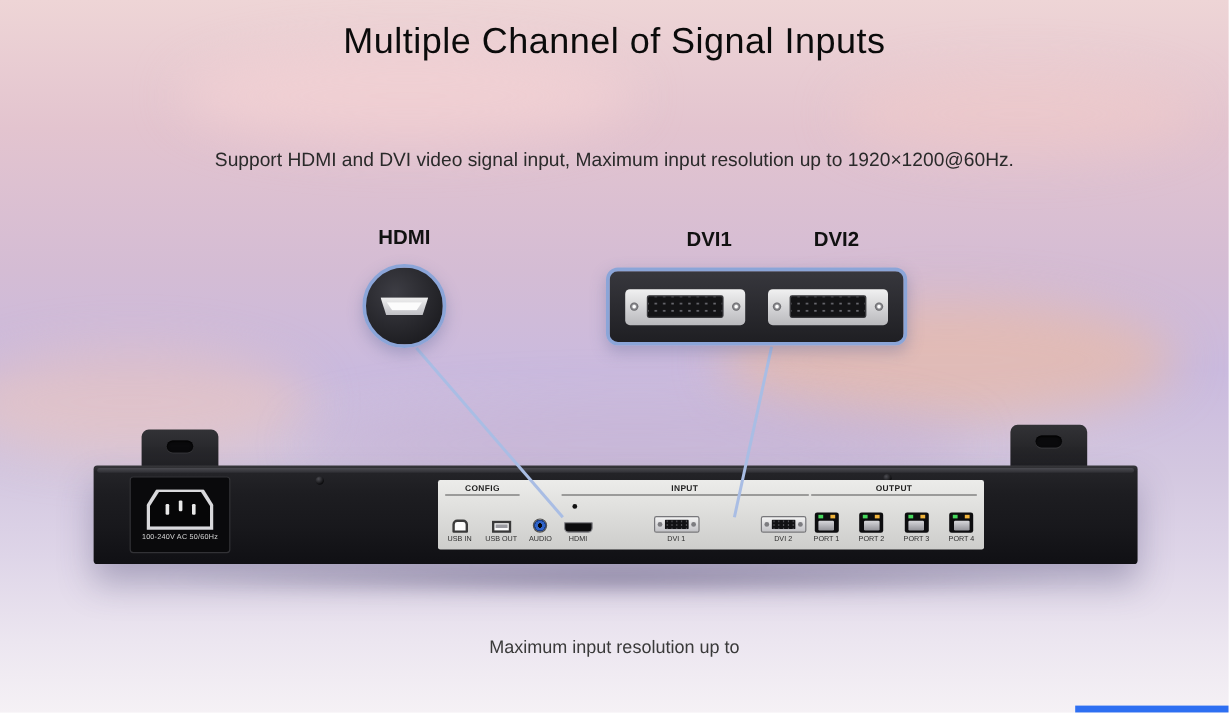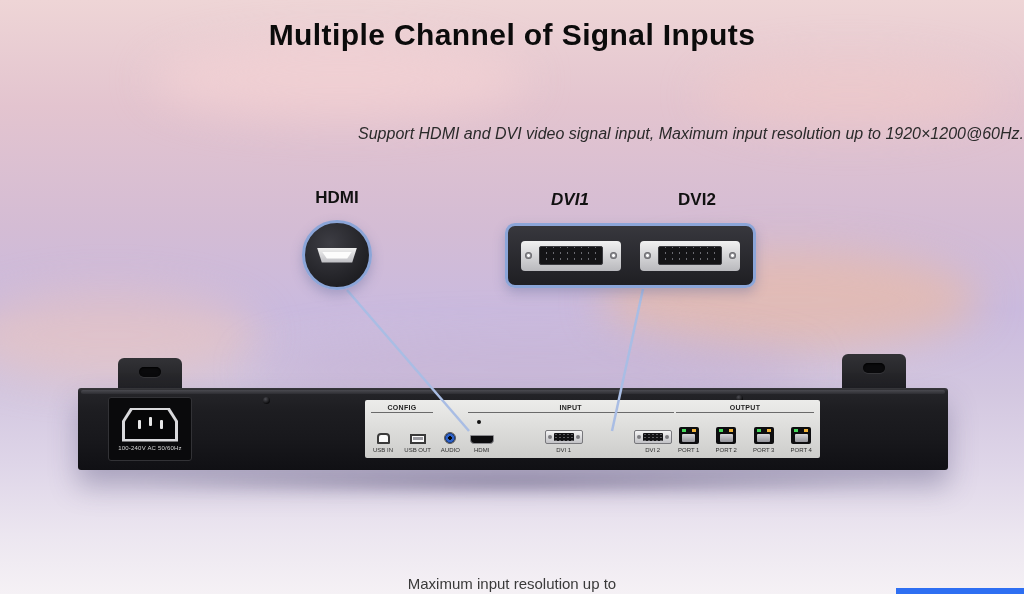--- a/index.html
+++ b/index.html
@@ -10,28 +10,28 @@
     background:linear-gradient(180deg,#eed5d6 0%,#e3c4cf 18%,#d4bcd4 38%,#cabade 52%,#d3c7e0 66%,#ded5e8 78%,#ece6f0 90%,#f5f1f5 100%);
   }
   .cloud { position:absolute; border-radius:50%; filter:blur(20px); }
   .cloud.c1 { left:600px; top:250px; width:380px; height:100px; background:rgba(243,187,152,.55); }
   .cloud.c2 { left:-40px; top:290px; width:300px; height:90px; background:rgba(242,199,183,.5); }
   .cloud.c3 { left:150px; top:40px; width:380px; height:80px; background:rgba(248,214,214,.55); }
   .cloud.c4 { left:700px; top:60px; width:300px; height:70px; background:rgba(244,205,200,.45); }
   .cloud.c5 { left:250px; top:335px; width:560px; height:70px; background:rgba(188,166,205,.4); }
 
   .title { position:absolute; top:12px; left:0; width:100%; text-align:center;
-    font-weight:700; color:#0b0b0b; font-size:30px; line-height:45px; letter-spacing:.4px; }
-  .subtitle { position:absolute; top:125px; left:0; width:100%; text-align:right;
-    font-size:16px; color:#2a2a2a;font-style:italic; }
+    font-weight:400; color:#0b0b0b; font-size:30px; line-height:45px; letter-spacing:.4px; }
+  .subtitle { position:absolute; top:125px; left:0; width:100%; text-align:center;
+    font-size:16px; color:#2a2a2a; }
 
   .callout-label { position:absolute; font-size:17px; font-weight:700; color:#111;
     width:90px; text-align:center; }
   .lab-hdmi { left:292px; top:188px; }
-  .lab-dvi1 { left:525px; top:190px;font-style:italic; }
+  .lab-dvi1 { left:546px; top:190px; }
   .lab-dvi2 { left:652px; top:190px; }
 
   .hdmi-callout { position:absolute; left:302px; top:220px; width:70px; height:70px;
     border-radius:50%; border:3px solid #8ba5d8;
     background:radial-gradient(circle at 38% 32%, #3d3d44, #1e1e22 75%);
     display:flex; align-items:center; justify-content:center;
     box-shadow:0 5px 12px rgba(90,100,150,.35); }
   .hdmi-conn { width:40px; height:15px; clip-path:polygon(0 0,100% 0,88% 100%,12% 100%);
     background:linear-gradient(180deg,#efefef,#bfbfc4);
     display:flex; align-items:center; justify-content:center; }
@@ -125,21 +125,21 @@
   .dp-pins { flex:1; height:8px; border-radius:1px; background-color:#121214;
     background-image:radial-gradient(circle,#5c5c60 .6px,transparent .9px);
     background-size:4px 3px; }
   .rj45 { width:20px; height:17px; background:#0d0d0f; border-radius:2px; position:relative; }
   .rj45::before { content:""; position:absolute; top:2px; left:3px; width:4px; height:2.5px;
     background:#46d85c; box-shadow:10px 0 0 #f0b43c; }
   .rj45::after { content:""; position:absolute; left:3.5px; top:6.5px; width:13px; height:8px;
     background:linear-gradient(180deg,#d6d6da,#94949a); border-radius:1px; }
 
   .footer { position:absolute; top:531px; left:0; width:100%;
-    display:flex; justify-content:center; align-items:center; gap:15px;margin-top:44px; }
+    display:flex; justify-content:center; align-items:center; gap:15px; }
   .footer-text { font-size:15px; color:#3a3a3a; }
   .badge { background:#6283ca; color:#ffffff; font-size:15px; padding:3px 10px 4px; }
 
   .bottom-bar { position:absolute; right:0; bottom:0; width:128px; height:6px; background:#2e6ff2; }
 </style>
 </head>
 <body>
 
 <div class="canvas">
 

